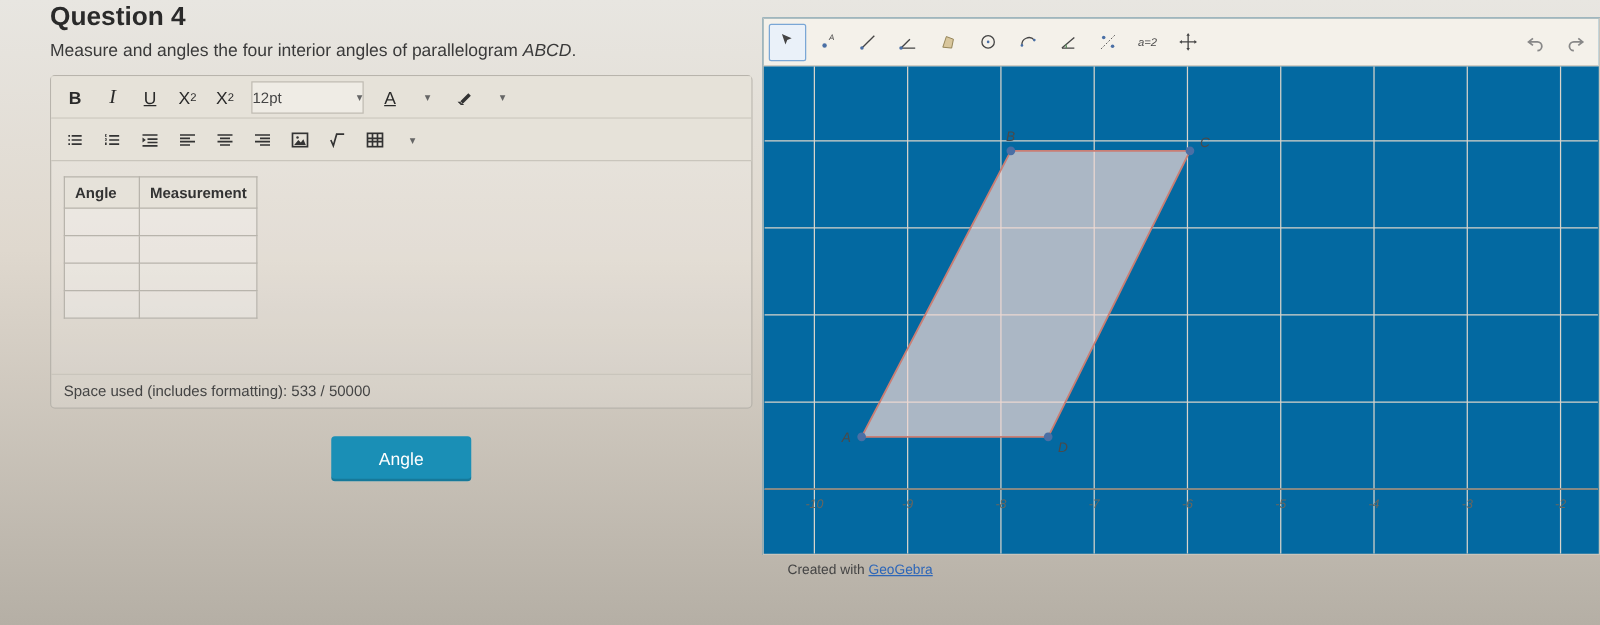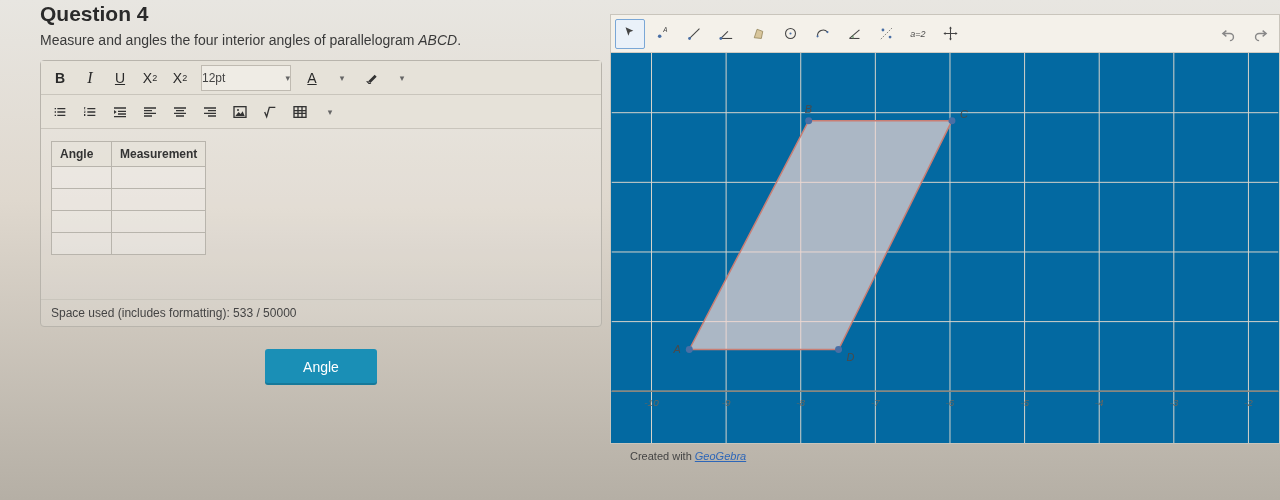--- a/index.html
+++ b/index.html
@@ -135,21 +135,21 @@
 .gg-canvas {
   position: absolute;
   top: 38px; left: 0; right: 0; bottom: 0;
 }
 .gg-canvas svg { width: 100%; height: 100%; }
 .created {
   font-size: 11px;
   color: #444;
   margin: 6px 0 0 20px;
 }
-.created a { color: #2d66b8; text-decoration: underline; font-style: italic; }
+.created a { color: #2d66b8; text-decoration: underline; }
 .sup { font-size: 9px; vertical-align: super; }
 .sub { font-size: 9px; vertical-align: sub; }
 .pil { font-weight: 700; }
 .und { text-decoration: underline; }
 .ico svg { width: 16px; height: 16px; display: block; }
 .gico svg { width: 17px; height: 17px; display: block; }
 </style>
 </head>
 <body>
 

